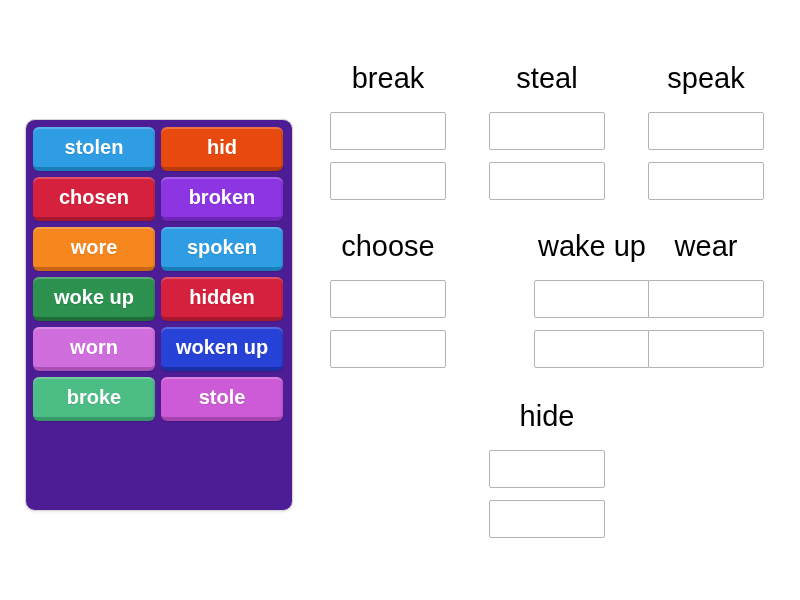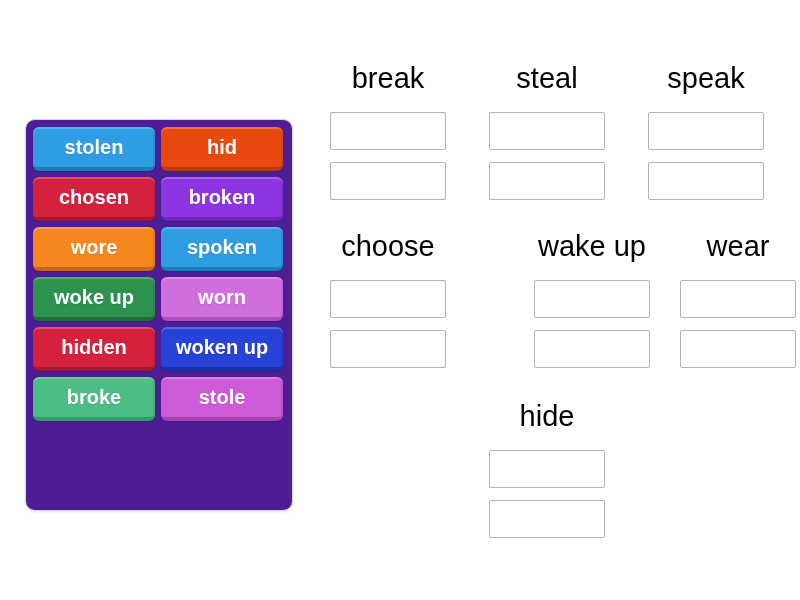--- a/index.html
+++ b/index.html
@@ -54,21 +54,21 @@
     text-shadow: 0 1px 1px rgba(0,0,0,0.10);
   }
 
   
   .group { position: absolute; width: 116px; }
   .g0 { left: 330px; top: 58px;  }
   .g1 { left: 489px; top: 58px;  }
   .g2 { left: 648px; top: 58px;  }
   .g3 { left: 330px; top: 226px; }
   .g4 { left: 489px; top: 226px; margin-left: 45px; }
-  .g5 { left: 680px; top: 226px; }
+  .g5 { left: 648px; top: 226px; }
   .g6 { left: 489px; top: 396px; }
 
   .group-header {
     height: 40px;
     line-height: 40px;
     text-align: center;
     font-size: 29px;
     color: #000000;
     white-space: nowrap;
     margin: 0 -30px 14px -30px;
@@ -103,25 +103,25 @@
   </div>
         <div class="tile" style="--tile-color: #f5871e; --tile-edge: #c66513;">
     <span class="tile-label">wore</span>
   </div>
         <div class="tile" style="--tile-color: #2e9de3; --tile-edge: #1b7cba;">
     <span class="tile-label">spoken</span>
   </div>
         <div class="tile" style="--tile-color: #2d9150; --tile-edge: #1f6b3a;">
     <span class="tile-label">woke up</span>
   </div>
+        <div class="tile" style="--tile-color: #d5213d; --tile-edge: #a61830;">
+    <span class="tile-label">hidden</span>
+  </div>
         <div class="tile" style="--tile-color: #d16edd; --tile-edge: #a94fb5;">
     <span class="tile-label">worn</span>
-  </div>
-        <div class="tile" style="--tile-color: #d5213d; --tile-edge: #a61830;">
-    <span class="tile-label">hidden</span>
   </div>
         <div class="tile" style="--tile-color: #2742d6; --tile-edge: #1b2fa8;">
     <span class="tile-label">woken up</span>
   </div>
         <div class="tile" style="--tile-color: #4dbd86; --tile-edge: #36996a;">
     <span class="tile-label">broke</span>
   </div>
         <div class="tile" style="--tile-color: #cd5bd7; --tile-edge: #a643af;">
     <span class="tile-label">stole</span>
   </div>

